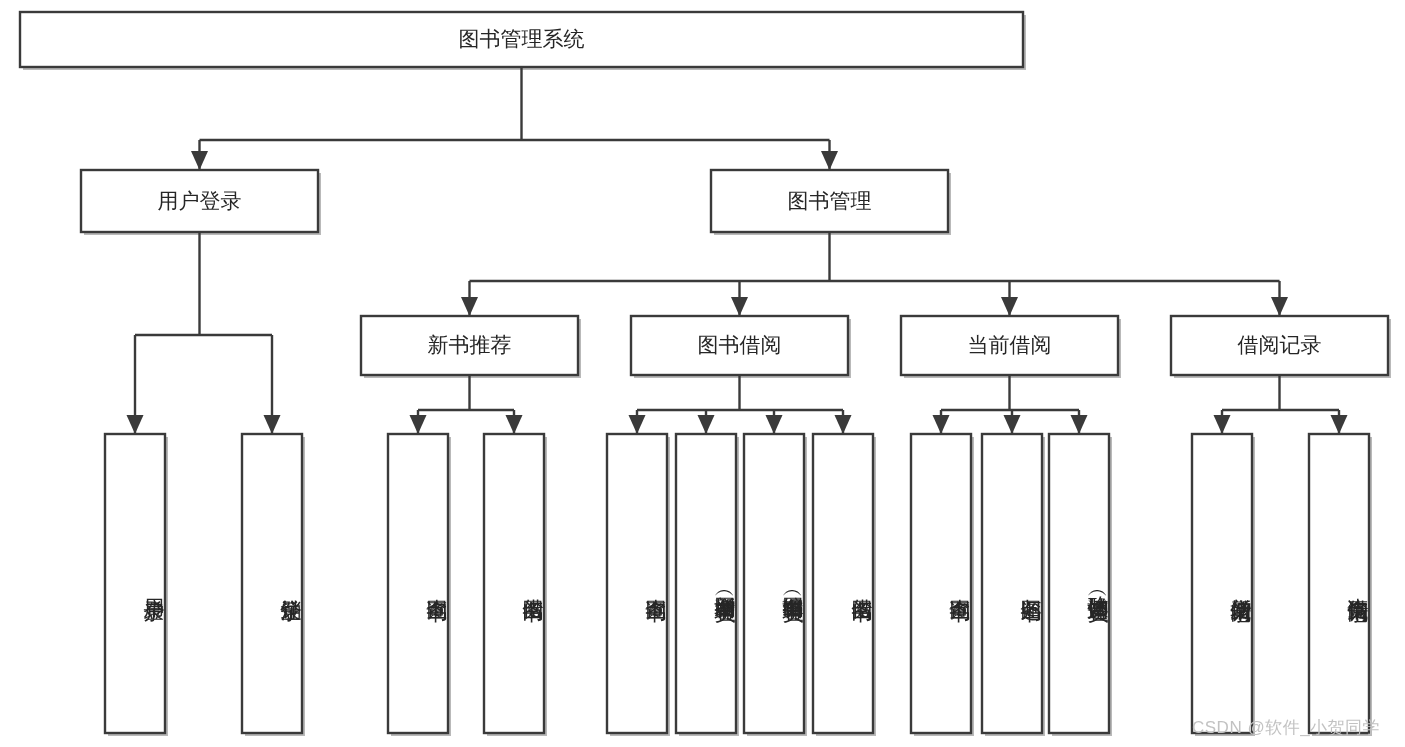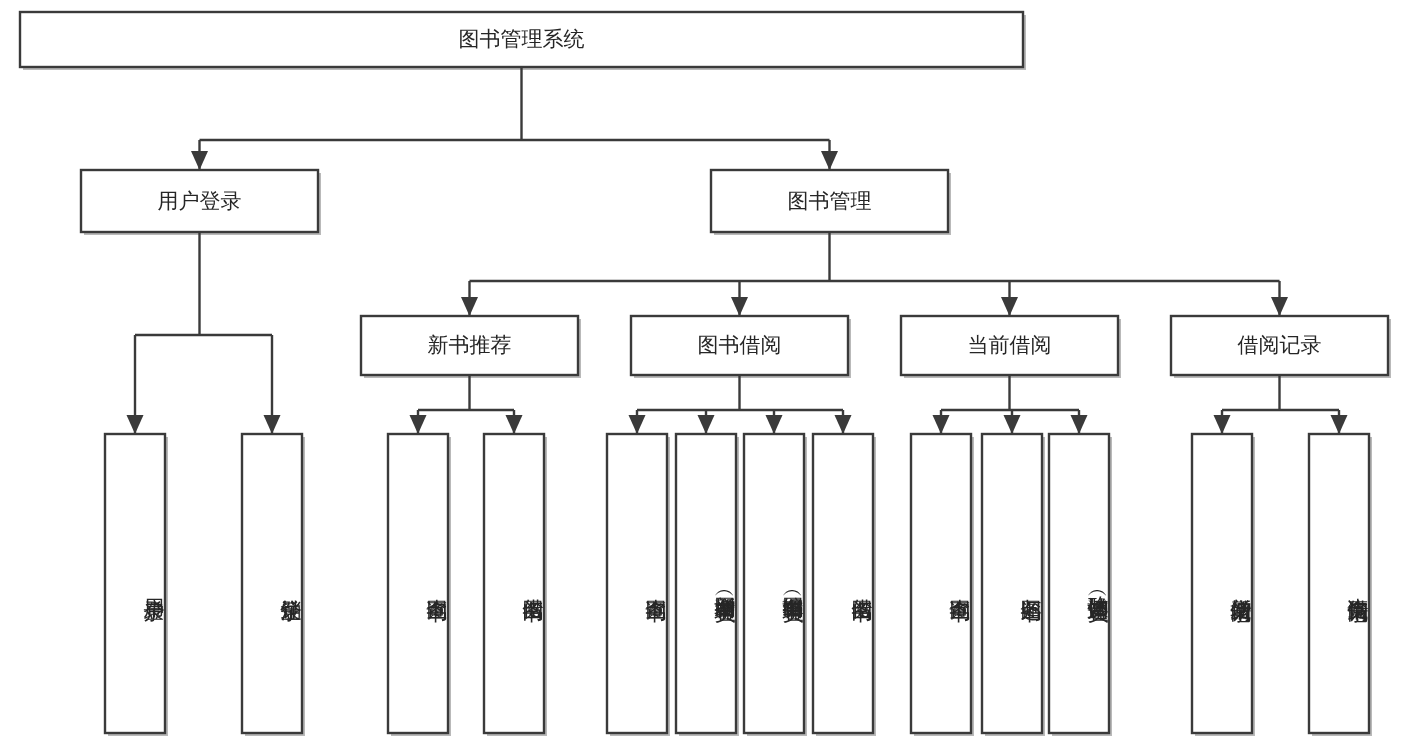--- a/index.html
+++ b/index.html
@@ -191,13 +191,14 @@
       <div class="leaf-label-wrap" style="left: 607px; top: 444px; width: 60px; height: 279px;">查询图书</div>
       <div class="leaf-label-wrap" style="left: 676px; top: 444px; width: 60px; height: 279px;">新增图书（管理员）</div>
       <div class="leaf-label-wrap" style="left: 744px; top: 444px; width: 60px; height: 279px;">编辑图书（管理员）</div>
       <div class="leaf-label-wrap" style="left: 813px; top: 444px; width: 60px; height: 279px;">借阅图书</div>
       <div class="leaf-label-wrap" style="left: 911px; top: 444px; width: 60px; height: 279px;">查询图书</div>
       <div class="leaf-label-wrap" style="left: 982px; top: 444px; width: 60px; height: 279px;">归还图书</div>
       <div class="leaf-label-wrap" style="left: 1049px; top: 444px; width: 60px; height: 279px;">确认归还（管理员）</div>
       <div class="leaf-label-wrap" style="left: 1192px; top: 444px; width: 60px; height: 279px;">新增借阅记录</div>
       <div class="leaf-label-wrap" style="left: 1309px; top: 444px; width: 60px; height: 279px;">查询借阅记录</div>
     </div>
+  <div class="watermark" style="left: 1192px; top: 716px;">CSDN @软件_小贺同学</div>
 </div>
 
 </body></html>

